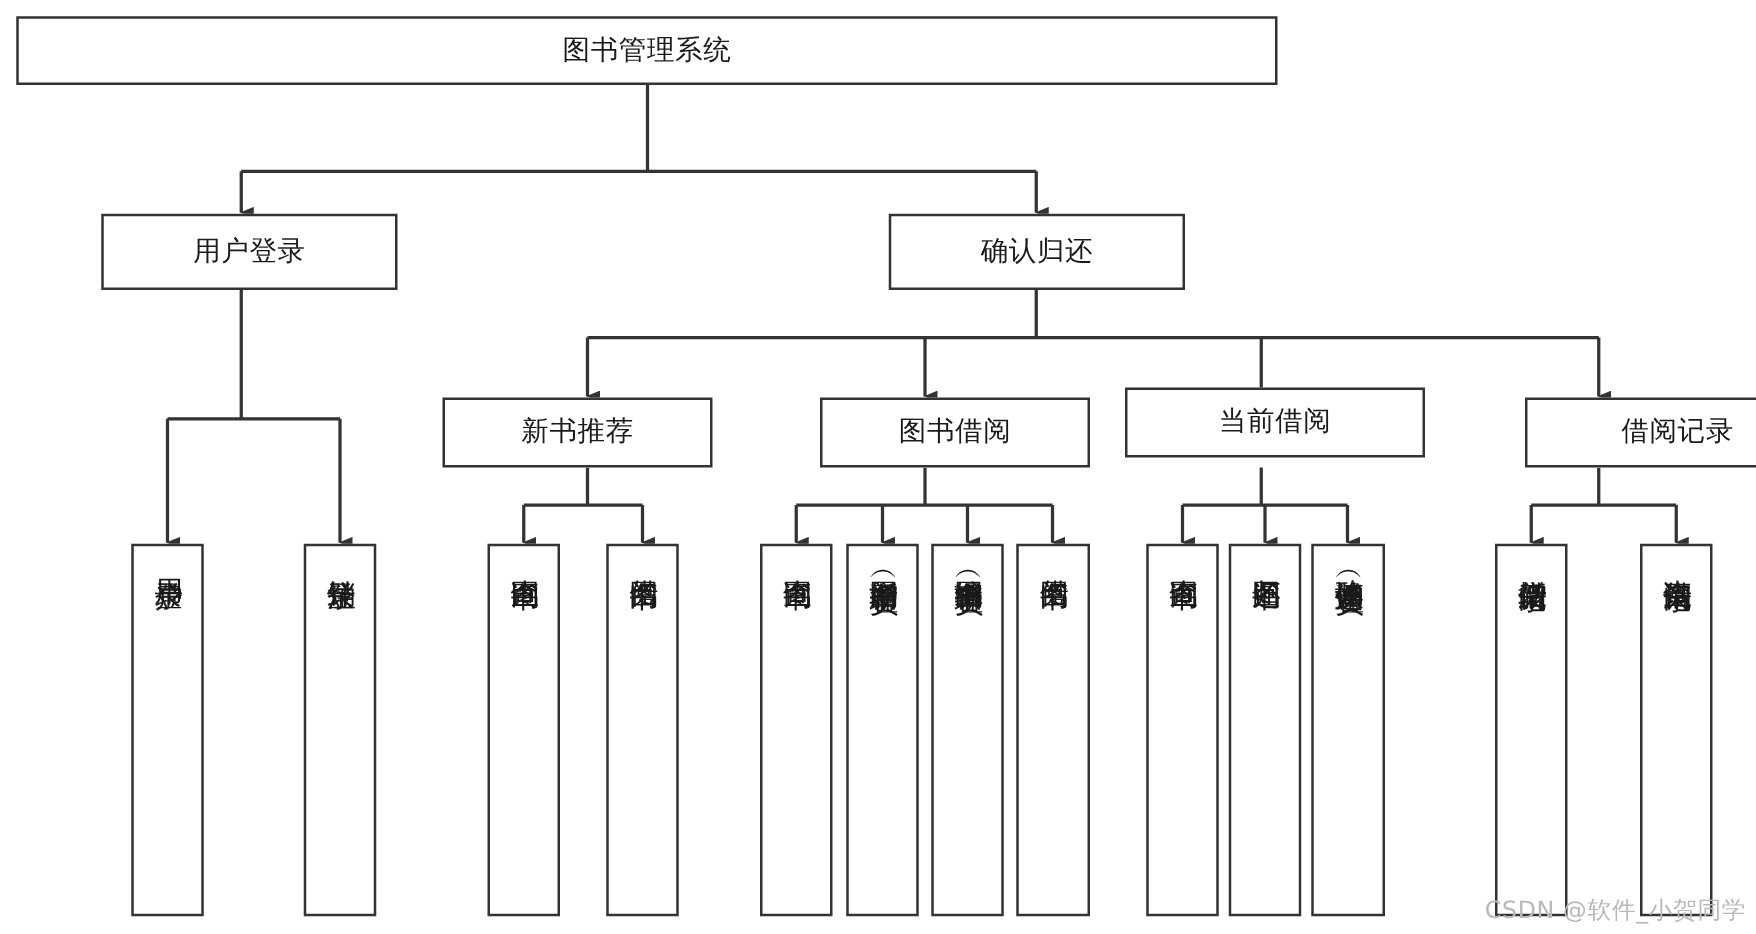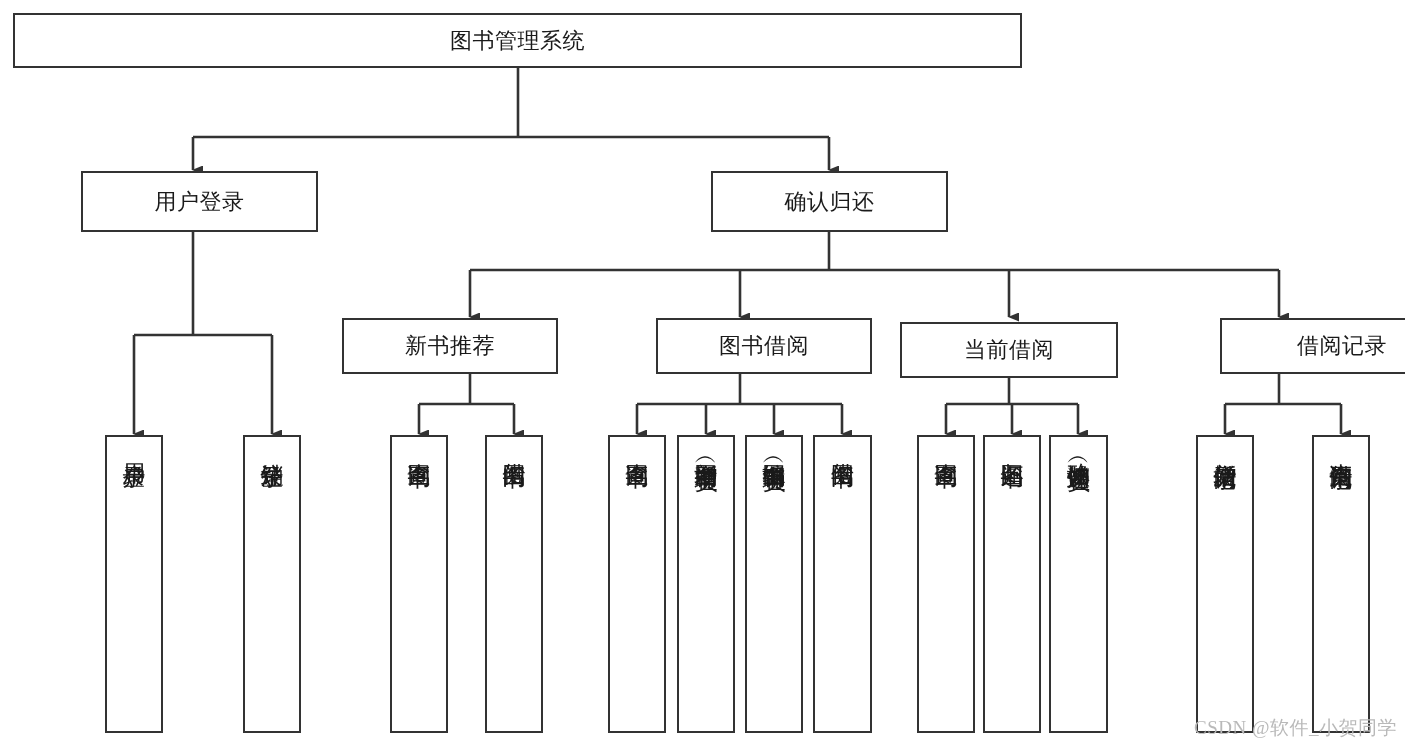--- a/index.html
+++ b/index.html
@@ -10,21 +10,20 @@
   }
   body {
     font-family: "DejaVu Sans", "Liberation Sans", sans-serif;
   }
   #diagram-root {
     position: relative;
     width: 1405px;
     height: 747px;
     background: #ffffff;
     overflow: hidden;
-    font-family: Liberation Serif, serif;
   }
   #edge-layer {
     position: absolute;
     left: 0;
     top: 0;
     width: 1405px;
     height: 747px;
   }
   .node {
     position: absolute;
@@ -127,27 +126,27 @@
 
   <div id="level1-container">
       <div class="node level1" style="left: 81px; top: 171px; width: 237px; height: 61px;">
         <span class="node-label">用户登录</span>
       </div>
       <div class="node level1" style="left: 711px; top: 171px; width: 237px; height: 61px;">
         <span class="node-label">确认归还</span>
       </div>
     </div>
   <div id="level2-container">
-      <div class="node level2" style="left: 342px; top: 318px; width: 216px; height: 56px;">
+      <div class="node level2" style="left: 354px; top: 318px; width: 216px; height: 56px;">
         <span class="node-label">新书推荐</span>
       </div>
       <div class="node level2" style="left: 632px; top: 318px; width: 216px; height: 56px; margin-left: 24px;">
         <span class="node-label">图书借阅</span>
       </div>
-      <div class="node level2" style="left: 900px; top: 322px; width: 218px; height: 56px; justify-content: center;">
+      <div class="node level2" style="left: 900px; top: 310px; width: 240px; height: 56px; justify-content: center;">
         <span class="node-label">当前借阅</span>
       </div>
       <div class="node level2" style="left: 1220px; top: 318px; width: 244px; height: 56px;">
         <span class="node-label">借阅记录</span>
       </div>
     </div>
   <div id="leaves-container">
       <div class="node leaf" style="left: 105px; top: 435px; width: 58px; height: 298px;">
         <span class="node-label">用户登录</span>
       </div>

